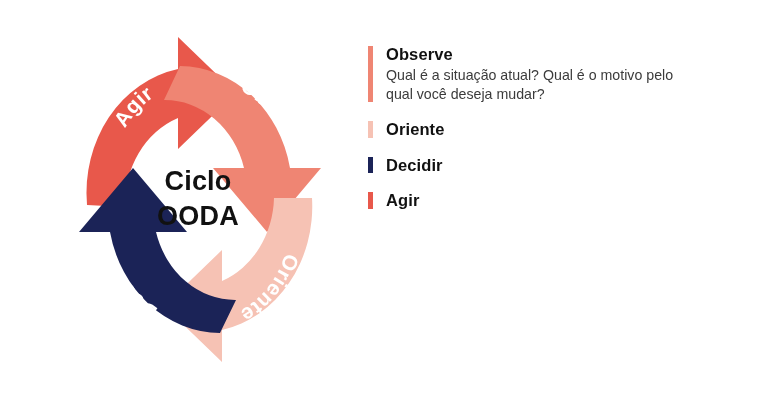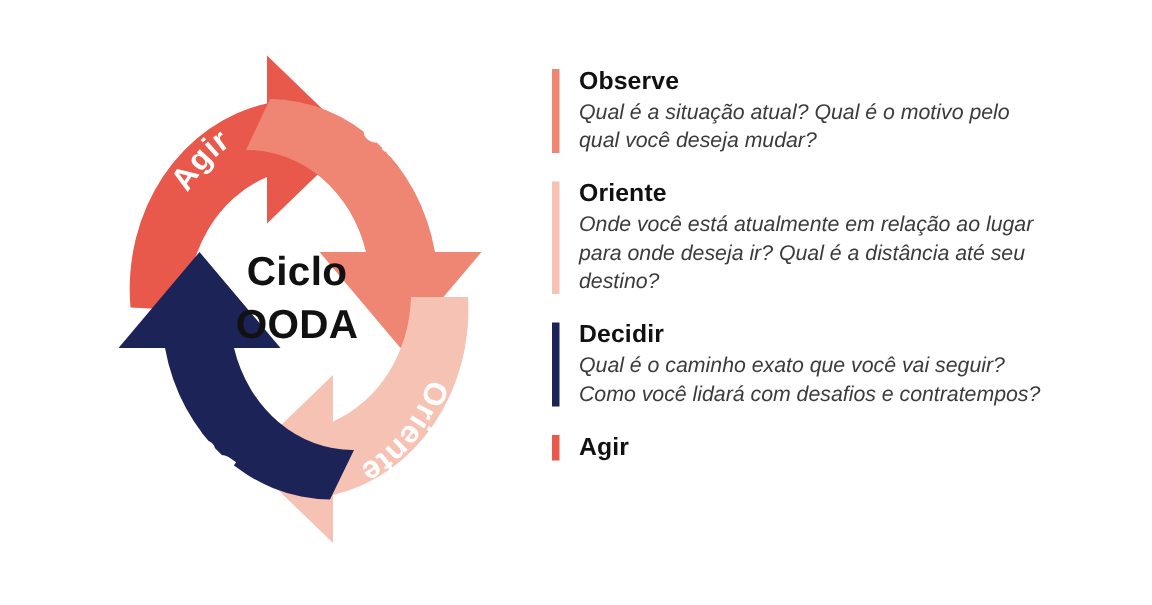--- a/index.html
+++ b/index.html
@@ -79,21 +79,20 @@
     margin: 0 0 1px 0;
     letter-spacing: 0.1px;
   }
   .entry-body {
     font-family: "Liberation Sans", sans-serif;
     font-size: 14.2px;
     color: #3b3b3b;
     line-height: 1.35;
     margin: 0;
     white-space: pre-line;
-    font-style: italic;
   }
 </style>
 </head>
 <body>
 
 <div id="stage">
 
   <div id="cycle-diagram">
     <svg id="cycle-svg" viewBox="0 0 320 360" xmlns="http://www.w3.org/2000/svg">
       <defs>
@@ -170,30 +169,25 @@
     <div class="entry">
       <span class="entry-bar" style="background:#EF8573"></span>
       <p class="entry-title">Observe</p>
       <p class="entry-body">Qual é a situação atual? Qual é o motivo pelo
 qual você deseja mudar?</p>
     </div>
 
     <div class="entry">
       <span class="entry-bar" style="background:#F6C2B4"></span>
       <p class="entry-title">Oriente</p>
-      <p class="entry-body">Onde você está atualmente em relação ao lugar
-para onde deseja ir? Qual é a distância até seu
-destino?</p>
     </div>
 
     <div class="entry">
       <span class="entry-bar" style="background:#1B2357"></span>
       <p class="entry-title">Decidir</p>
-      <p class="entry-body">Qual é o caminho exato que você vai seguir?
-Como você lidará com desafios e contratempos?</p>
     </div>
 
     <div class="entry">
       <span class="entry-bar" style="background:#E8584B"></span>
       <p class="entry-title">Agir</p>
     </div>
 
   </div>
 </div>
 

